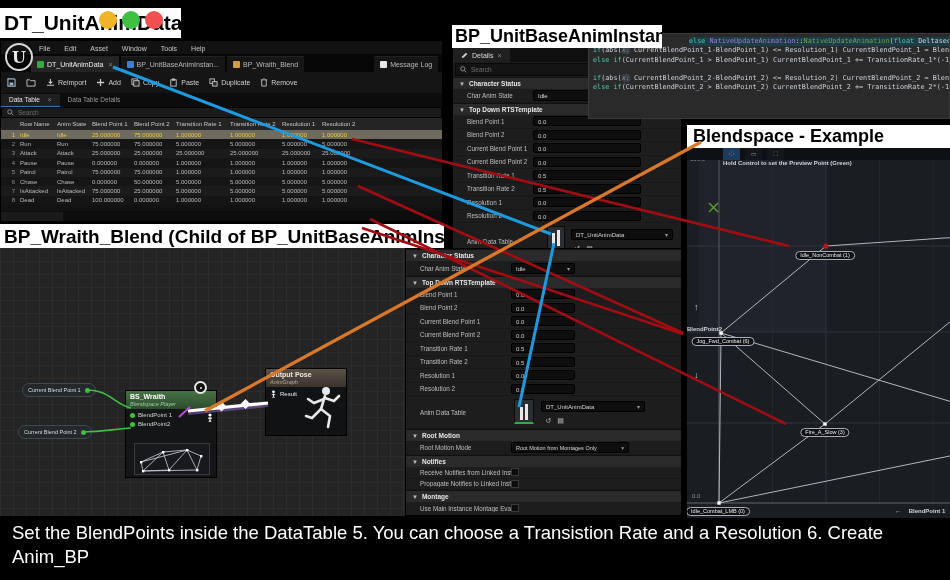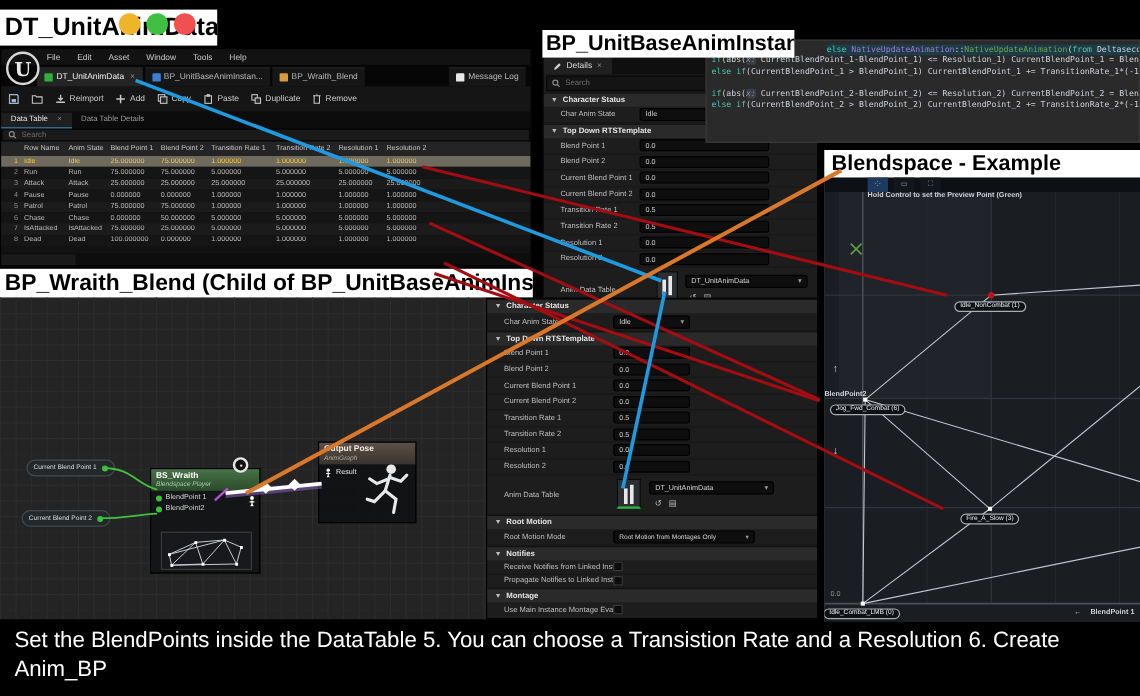--- a/index.html
+++ b/index.html
@@ -469,21 +469,21 @@
       </span>
       <span class="pdrop" style="left:118px;top:6px;width:102px;">
         <span>DT_UnitAnimData</span><span class="chev">▾</span>
       </span>
       <span class="miniicon" style="left:120px;top:21px;">↺</span>
       <span class="miniicon" style="left:132px;top:21px;">▤</span>
     </div>
   </div>
 
   <div class="abs" id="code" style="left:588px;top:33px;width:362px;height:86px;">
-      <div class="cline hl"><span class="tk-k">else </span><span class="tk-cl">NativeUpdateAnimation</span><span class="tk-p">::</span><span class="tk-fn">NativeUpdateAnimation</span><span class="tk-p">(</span><span class="tk-k">from</span><span class="tk-p"> Deltasecond</span></div>
+      <div class="cline hl"><span class="tk-k">else </span><span class="tk-cl">NativeUpdateAnimation</span><span class="tk-p">::</span><span class="tk-fn">NativeUpdateAnimation</span><span class="tk-p">(</span><span class="tk-k">float</span><span class="tk-p"> Deltasecond</span></div>
       <div class="cline"><span class="tk-k">if</span><span class="tk-p">(abs(</span><span class="tk-h">x:</span><span class="tk-p"> CurrentBlendPoint_1-BlendPoint_1) &lt;= Resolution_1) CurrentBlendPoint_1 = Blend</span></div>
       <div class="cline"><span class="tk-k">else if</span><span class="tk-p">(CurrentBlendPoint_1 &gt; BlendPoint_1) CurrentBlendPoint_1 += TransitionRate_1*(-1);</span></div>
       <div class="cline"></div>
       <div class="cline"><span class="tk-k">if</span><span class="tk-p">(abs(</span><span class="tk-h">x:</span><span class="tk-p"> CurrentBlendPoint_2-BlendPoint_2) &lt;= Resolution_2) CurrentBlendPoint_2 = Blend</span></div>
       <div class="cline"><span class="tk-k">else if</span><span class="tk-p">(CurrentBlendPoint_2 &gt; BlendPoint_2) CurrentBlendPoint_2 += TransitionRate_2*(-1);</span></div>
     </div>
 
   <div class="abs chip" style="left:452px;top:25px;width:210px;height:23px;font-size:18px;line-height:23px;padding-left:3px;">BP_UnitBaseAnimInstance</div>
 
   <div class="abs dpanel" style="left:405px;top:248px;width:277px;height:268px;">

